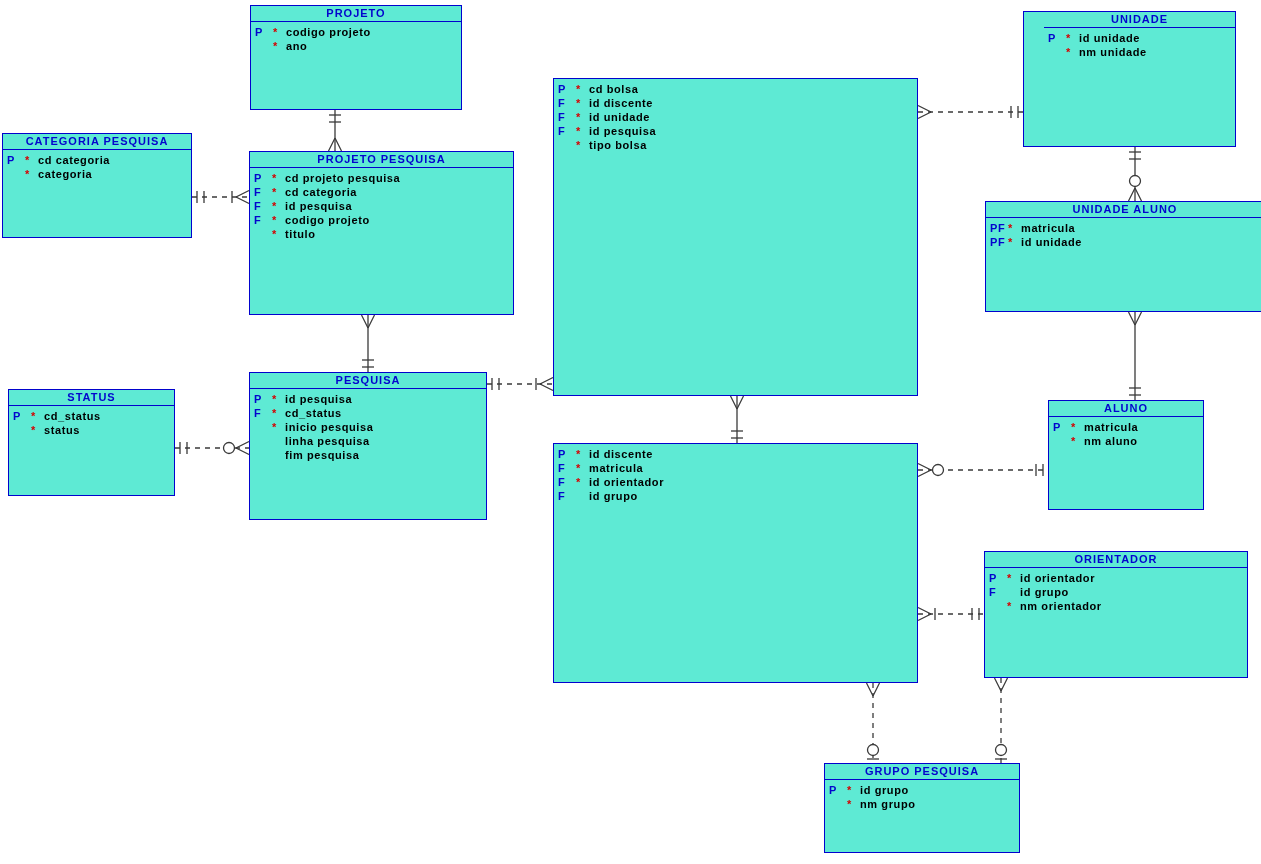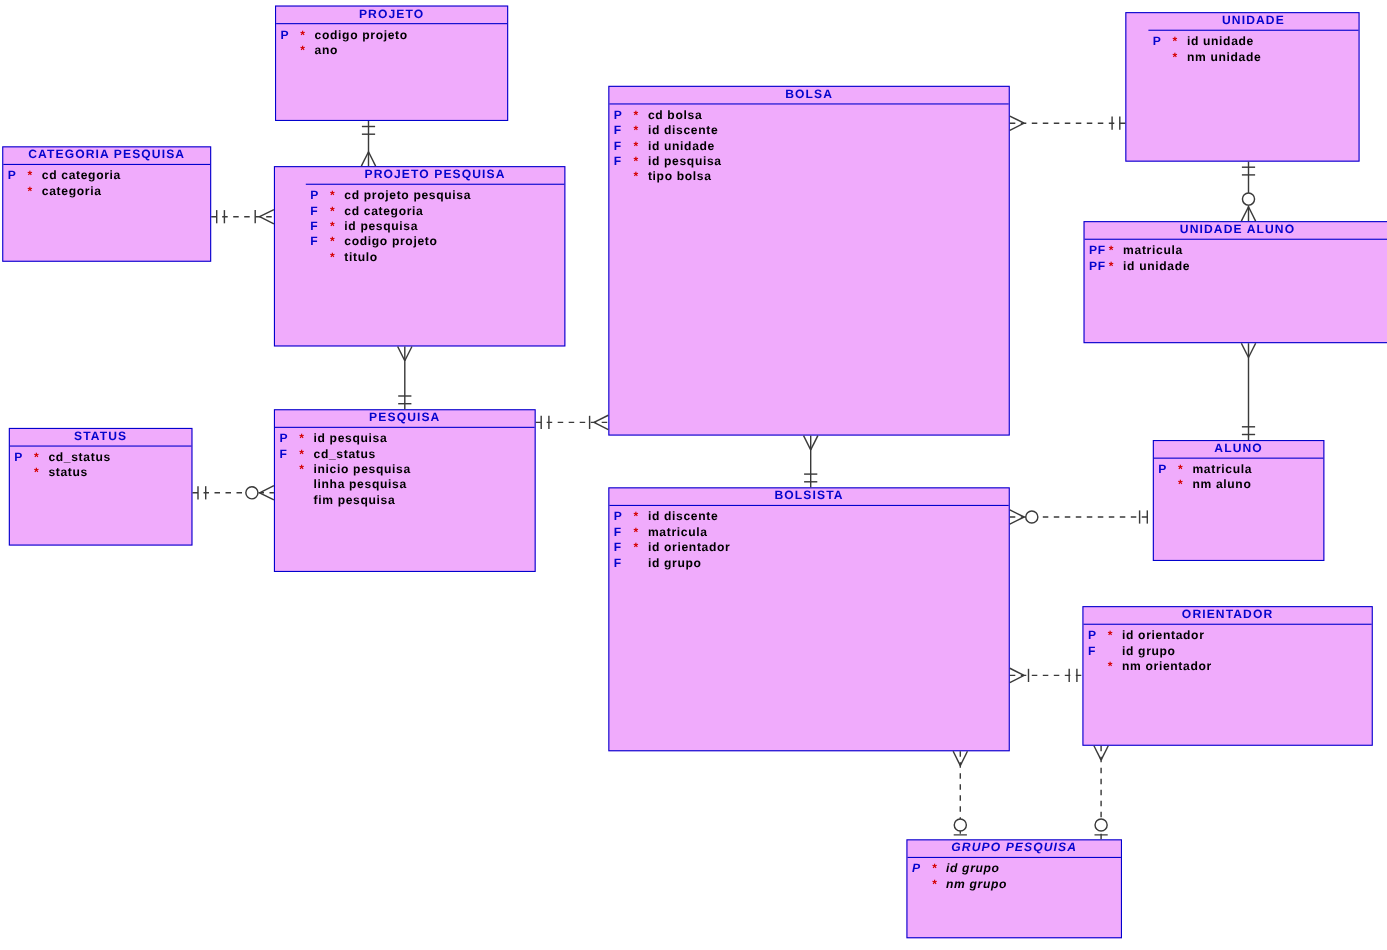--- a/index.html
+++ b/index.html
@@ -3,21 +3,21 @@
 <meta charset="utf-8">
 <style>
   html,body{margin:0;padding:0;background:#ffffff;}
   #canvas{
     position:relative;width:1261px;height:864px;background:#ffffff;overflow:hidden;
     font-family:"Liberation Sans", sans-serif;
   }
   #rel-layer{position:absolute;left:0;top:0;width:1261px;height:864px;z-index:2;pointer-events:none;}
   .entity{
     position:absolute;z-index:1;box-sizing:border-box;
-    background:#f0abfc;border:1.5px solid #0202cd;
+    background:#5eead4;border:1.5px solid #0202cd;
   }
   .entity-title{
     height:15px;line-height:15px;text-align:center;
     border-bottom:1.5px solid #0202cd;
     color:#0404cd;font-size:11px;font-weight:bold;letter-spacing:1px;white-space:nowrap;overflow:hidden;
   }
   .entity-body{padding-top:3px;}
   .attr-row{
     display:flex;align-items:baseline;height:14px;line-height:14px;
     font-size:11px;font-weight:bold;letter-spacing:0.6px;white-space:nowrap;
@@ -153,21 +153,21 @@
           <span class="attr-req">*</span>
           <span class="attr-name">cd categoria</span>
         </div>
         <div class="attr-row">
           <span class="attr-key"></span>
           <span class="attr-req">*</span>
           <span class="attr-name">categoria</span>
         </div>
       </div>
     </div>
-    <div class="entity" style="left: 249px; top: 151px; width: 265px; height: 164px; padding-left: 28px;">
+    <div class="entity" style="left: 249px; top: 151px; width: 265px; height: 164px;">
       <div class="entity-title">PROJETO PESQUISA</div>
       <div class="entity-body">
         <div class="attr-row">
           <span class="attr-key">P</span>
           <span class="attr-req">*</span>
           <span class="attr-name">cd projeto pesquisa</span>
         </div>
         <div class="attr-row">
           <span class="attr-key">F</span>
           <span class="attr-req">*</span>
@@ -184,21 +184,20 @@
           <span class="attr-name">codigo projeto</span>
         </div>
         <div class="attr-row">
           <span class="attr-key"></span>
           <span class="attr-req">*</span>
           <span class="attr-name">titulo</span>
         </div>
       </div>
     </div>
     <div class="entity" style="left: 553px; top: 78px; width: 365px; height: 318px;">
-      <div class="entity-title">BOLSA</div>
       <div class="entity-body">
         <div class="attr-row">
           <span class="attr-key">P</span>
           <span class="attr-req">*</span>
           <span class="attr-name">cd bolsa</span>
         </div>
         <div class="attr-row">
           <span class="attr-key">F</span>
           <span class="attr-req">*</span>
           <span class="attr-name">id discente</span>
@@ -289,21 +288,20 @@
           <span class="attr-name">linha pesquisa</span>
         </div>
         <div class="attr-row">
           <span class="attr-key"></span>
           <span class="attr-req"></span>
           <span class="attr-name">fim pesquisa</span>
         </div>
       </div>
     </div>
     <div class="entity" style="left: 553px; top: 443px; width: 365px; height: 240px;">
-      <div class="entity-title">BOLSISTA</div>
       <div class="entity-body">
         <div class="attr-row">
           <span class="attr-key">P</span>
           <span class="attr-req">*</span>
           <span class="attr-name">id discente</span>
         </div>
         <div class="attr-row">
           <span class="attr-key">F</span>
           <span class="attr-req">*</span>
           <span class="attr-name">matricula</span>
@@ -348,21 +346,21 @@
           <span class="attr-req"></span>
           <span class="attr-name">id grupo</span>
         </div>
         <div class="attr-row">
           <span class="attr-key"></span>
           <span class="attr-req">*</span>
           <span class="attr-name">nm orientador</span>
         </div>
       </div>
     </div>
-    <div class="entity" style="left: 824px; top: 763px; width: 196px; height: 90px; font-style: italic;">
+    <div class="entity" style="left: 824px; top: 763px; width: 196px; height: 90px;">
       <div class="entity-title">GRUPO PESQUISA</div>
       <div class="entity-body">
         <div class="attr-row">
           <span class="attr-key">P</span>
           <span class="attr-req">*</span>
           <span class="attr-name">id grupo</span>
         </div>
         <div class="attr-row">
           <span class="attr-key"></span>
           <span class="attr-req">*</span>

